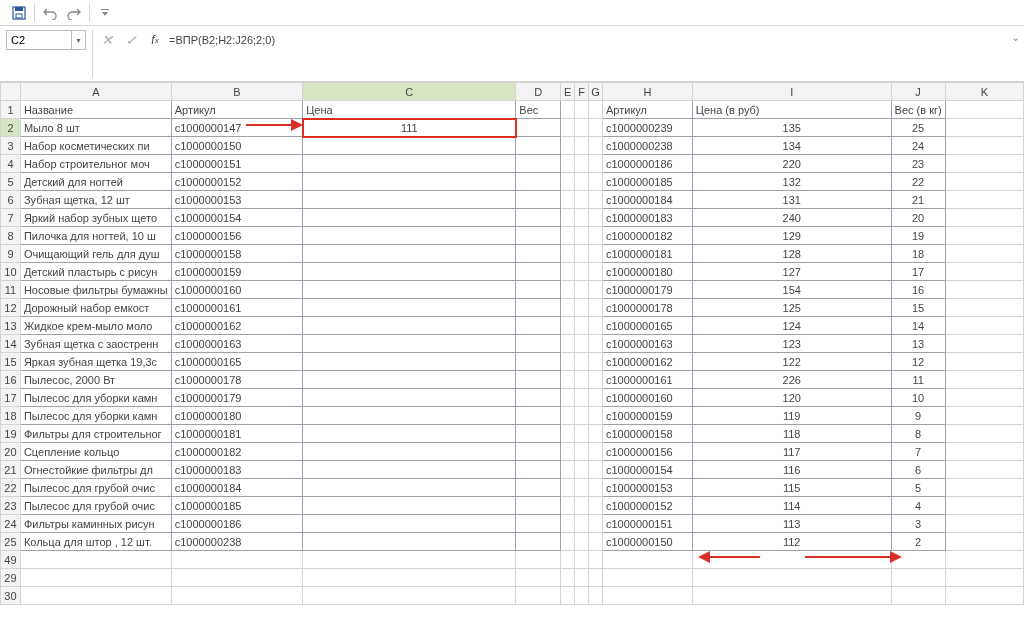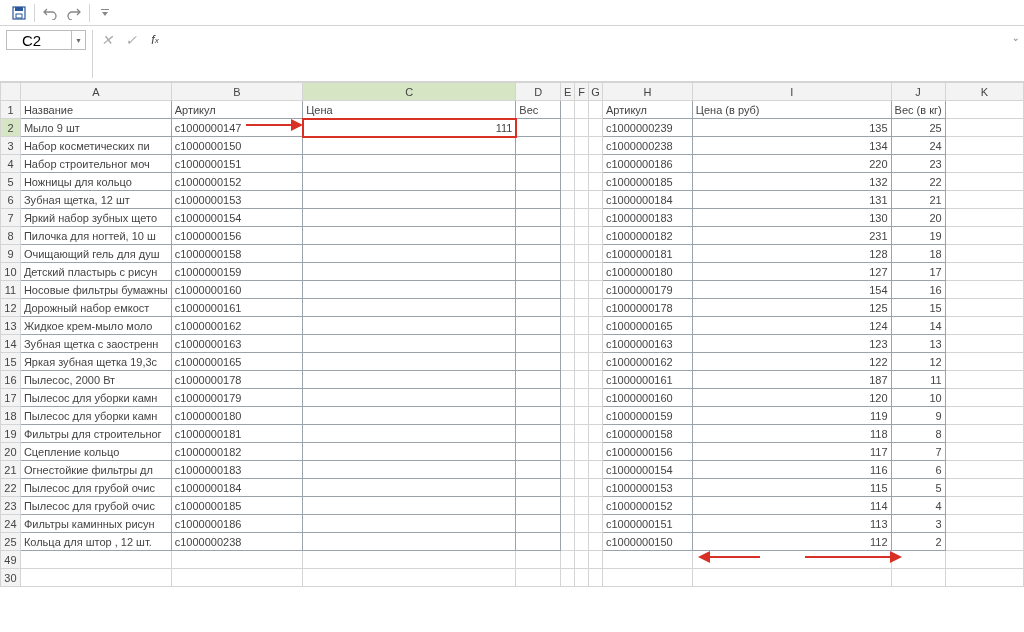--- a/index.html
+++ b/index.html
@@ -3,38 +3,38 @@
 <meta charset="utf-8">
 <style>
 *{box-sizing:border-box;margin:0;padding:0;font-family:"Segoe UI",Arial,sans-serif}
 body{background:#fff;font-size:11px;color:#444;overflow:hidden;width:1024px;height:632px}
 .qat{height:26px;display:flex;align-items:center;padding:0 8px;gap:2px;border-bottom:1px solid #d4d4d4}
 .qat-btn{width:22px;height:22px;display:flex;align-items:center;justify-content:center;color:#666}
 .qat-btn.blue{color:#2b579a}
 .qat-sep{width:1px;height:18px;background:#d4d4d4;margin:0 2px}
 .fb-row{height:56px;display:flex;align-items:flex-start;padding:4px 6px;border-bottom:1px solid #d4d4d4;position:relative}
 .name-box{display:flex;align-items:center}
-.nb-input{width:66px;height:20px;border:1px solid #bcbcbc;padding:0 15px;font-size:15px;background:#fff}
+.nb-input{width:66px;height:20px;border:1px solid #bcbcbc;padding:0 4px;font-size:11px;background:#fff}
 .nb-dd{width:14px;height:20px;border:1px solid #bcbcbc;border-left:0;display:flex;align-items:center;justify-content:center;color:#666;font-size:8px}
 .fb-sep{width:1px;height:48px;background:#d4d4d4;margin:0 6px}
 .fb-btns{display:flex;align-items:center;gap:8px;padding-top:2px}
 .fb-btn{width:16px;height:16px;display:flex;align-items:center;justify-content:center;color:#aaa;font-style:italic;font-family:"Times New Roman",serif;font-size:14px}
 .fx{color:#444;font-size:12px}
 .formula{flex:1;height:20px;padding:2px 6px;font-size:11px;display:flex;align-items:center}
 .fb-exp{position:absolute;right:4px;top:6px;color:#888;font-size:10px}
 .sheet{position:relative;overflow:auto;height:calc(632px - 82px);background:#fff}
 table{border-collapse:collapse;table-layout:fixed}
 th,td{border:1px solid #d4d4d4;height:18px;white-space:nowrap;overflow:hidden;font-size:11px}
 th{background:#f3f3f3;font-weight:400;color:#444;text-align:center}
 .corner{width:20px;background:#f3f3f3;border:1px solid #d4d4d4}
 .rh{width:20px;text-align:center;background:#f3f3f3;color:#444;font-weight:400}
 .rh.sel{background:#d6e6c4}
 .ch.sel{background:#d6e6c4}
 td{padding:0 3px;text-align:left;background:#fff}
-td.num{text-align:right}
+td.num{text-align:center}
 .tbl-a{border:1px solid #9aa2ab}
 .active-cell-border{outline:2px solid #1a7a1a;outline-offset:-1px}
 .hl-red{outline:2px solid #d93025;outline-offset:-1px}
 .arrow{position:absolute;pointer-events:none}
 .arrow svg{overflow:visible}
 </style>
 </head>
 <body>
 
 <div class="qat">
@@ -72,20 +72,21 @@
   </div>
   <div class="fb-sep"></div>
   <div class="fb-btns">
     <div class="fb-btn">✕</div>
     <div class="fb-btn">✓</div>
     <div class="fb-btn fx">
         <i>f</i>
         <sub style="font-size:8px">x</sub>
       </div>
   </div>
+  <div class="formula">=ВПР(B2;H2:J26;2;0)</div>
   <div class="fb-exp">⌄</div>
 </div>
 
 <div class="sheet">
   <table id="grid">
       <tbody>
         <tr>
           <th class="corner"></th>
           <th class="ch" style="width:148px">A</th>
           <th class="ch" style="width:132px">B</th>
@@ -108,21 +109,21 @@
           <td class=""></td>
           <td class=""></td>
           <td class=""></td>
           <td class=" tbl-a">Артикул</td>
           <td class=" tbl-a">Цена (в руб)</td>
           <td class=" tbl-a">Вес (в кг)</td>
           <td class=""></td>
         </tr>
         <tr>
           <th class="rh sel">2</th>
-          <td class=" tbl-a">Мыло 9 шт</td>
+          <td class=" tbl-a">Мыло 8 шт</td>
           <td class=" tbl-a">c1000000147</td>
           <td class="num tbl-a hl-red active-cell-border">111</td>
           <td class=" tbl-a"></td>
           <td class=""></td>
           <td class=""></td>
           <td class=""></td>
           <td class=" tbl-a">c1000000239</td>
           <td class="num tbl-a">135</td>
           <td class="num tbl-a">25</td>
           <td class=""></td>
@@ -150,21 +151,21 @@
           <td class=""></td>
           <td class=""></td>
           <td class=""></td>
           <td class=" tbl-a">c1000000186</td>
           <td class="num tbl-a">220</td>
           <td class="num tbl-a">23</td>
           <td class=""></td>
         </tr>
         <tr>
           <th class="rh">5</th>
-          <td class=" tbl-a">Ножницы для кольцо</td>
+          <td class=" tbl-a">Детский для ногтей</td>
           <td class=" tbl-a">c1000000152</td>
           <td class=" tbl-a"></td>
           <td class=" tbl-a"></td>
           <td class=""></td>
           <td class=""></td>
           <td class=""></td>
           <td class=" tbl-a">c1000000185</td>
           <td class="num tbl-a">132</td>
           <td class="num tbl-a">22</td>
           <td class=""></td>
@@ -186,35 +187,35 @@
         <tr>
           <th class="rh">7</th>
           <td class=" tbl-a">Яркий набор зубных щето</td>
           <td class=" tbl-a">c1000000154</td>
           <td class=" tbl-a"></td>
           <td class=" tbl-a"></td>
           <td class=""></td>
           <td class=""></td>
           <td class=""></td>
           <td class=" tbl-a">c1000000183</td>
-          <td class="num tbl-a">130</td>
+          <td class="num tbl-a">240</td>
           <td class="num tbl-a">20</td>
           <td class=""></td>
         </tr>
         <tr>
           <th class="rh">8</th>
           <td class=" tbl-a">Пилочка для ногтей, 10 ш</td>
           <td class=" tbl-a">c1000000156</td>
           <td class=" tbl-a"></td>
           <td class=" tbl-a"></td>
           <td class=""></td>
           <td class=""></td>
           <td class=""></td>
           <td class=" tbl-a">c1000000182</td>
-          <td class="num tbl-a">231</td>
+          <td class="num tbl-a">129</td>
           <td class="num tbl-a">19</td>
           <td class=""></td>
         </tr>
         <tr>
           <th class="rh">9</th>
           <td class=" tbl-a">Очищающий гель для душ</td>
           <td class=" tbl-a">c1000000158</td>
           <td class=" tbl-a"></td>
           <td class=" tbl-a"></td>
           <td class=""></td>
@@ -312,21 +313,21 @@
         <tr>
           <th class="rh">16</th>
           <td class=" tbl-a">Пылесос, 2000 Вт</td>
           <td class=" tbl-a">c1000000178</td>
           <td class=" tbl-a"></td>
           <td class=" tbl-a"></td>
           <td class=""></td>
           <td class=""></td>
           <td class=""></td>
           <td class=" tbl-a">c1000000161</td>
-          <td class="num tbl-a">187</td>
+          <td class="num tbl-a">226</td>
           <td class="num tbl-a">11</td>
           <td class=""></td>
         </tr>
         <tr>
           <th class="rh">17</th>
           <td class=" tbl-a">Пылесос для уборки камн</td>
           <td class=" tbl-a">c1000000179</td>
           <td class=" tbl-a"></td>
           <td class=" tbl-a"></td>
           <td class=""></td>
@@ -444,20 +445,34 @@
           <td class=""></td>
           <td class=""></td>
           <td class=""></td>
           <td class=" tbl-a">c1000000150</td>
           <td class="num tbl-a">112</td>
           <td class="num tbl-a">2</td>
           <td class=""></td>
         </tr>
         <tr>
           <th class="rh">49</th>
+          <td class=""></td>
+          <td class=""></td>
+          <td class=""></td>
+          <td class=""></td>
+          <td class=""></td>
+          <td class=""></td>
+          <td class=""></td>
+          <td class=""></td>
+          <td class=""></td>
+          <td class=""></td>
+          <td class=""></td>
+        </tr>
+        <tr>
+          <th class="rh">29</th>
           <td class=""></td>
           <td class=""></td>
           <td class=""></td>
           <td class=""></td>
           <td class=""></td>
           <td class=""></td>
           <td class=""></td>
           <td class=""></td>
           <td class=""></td>
           <td class=""></td>

